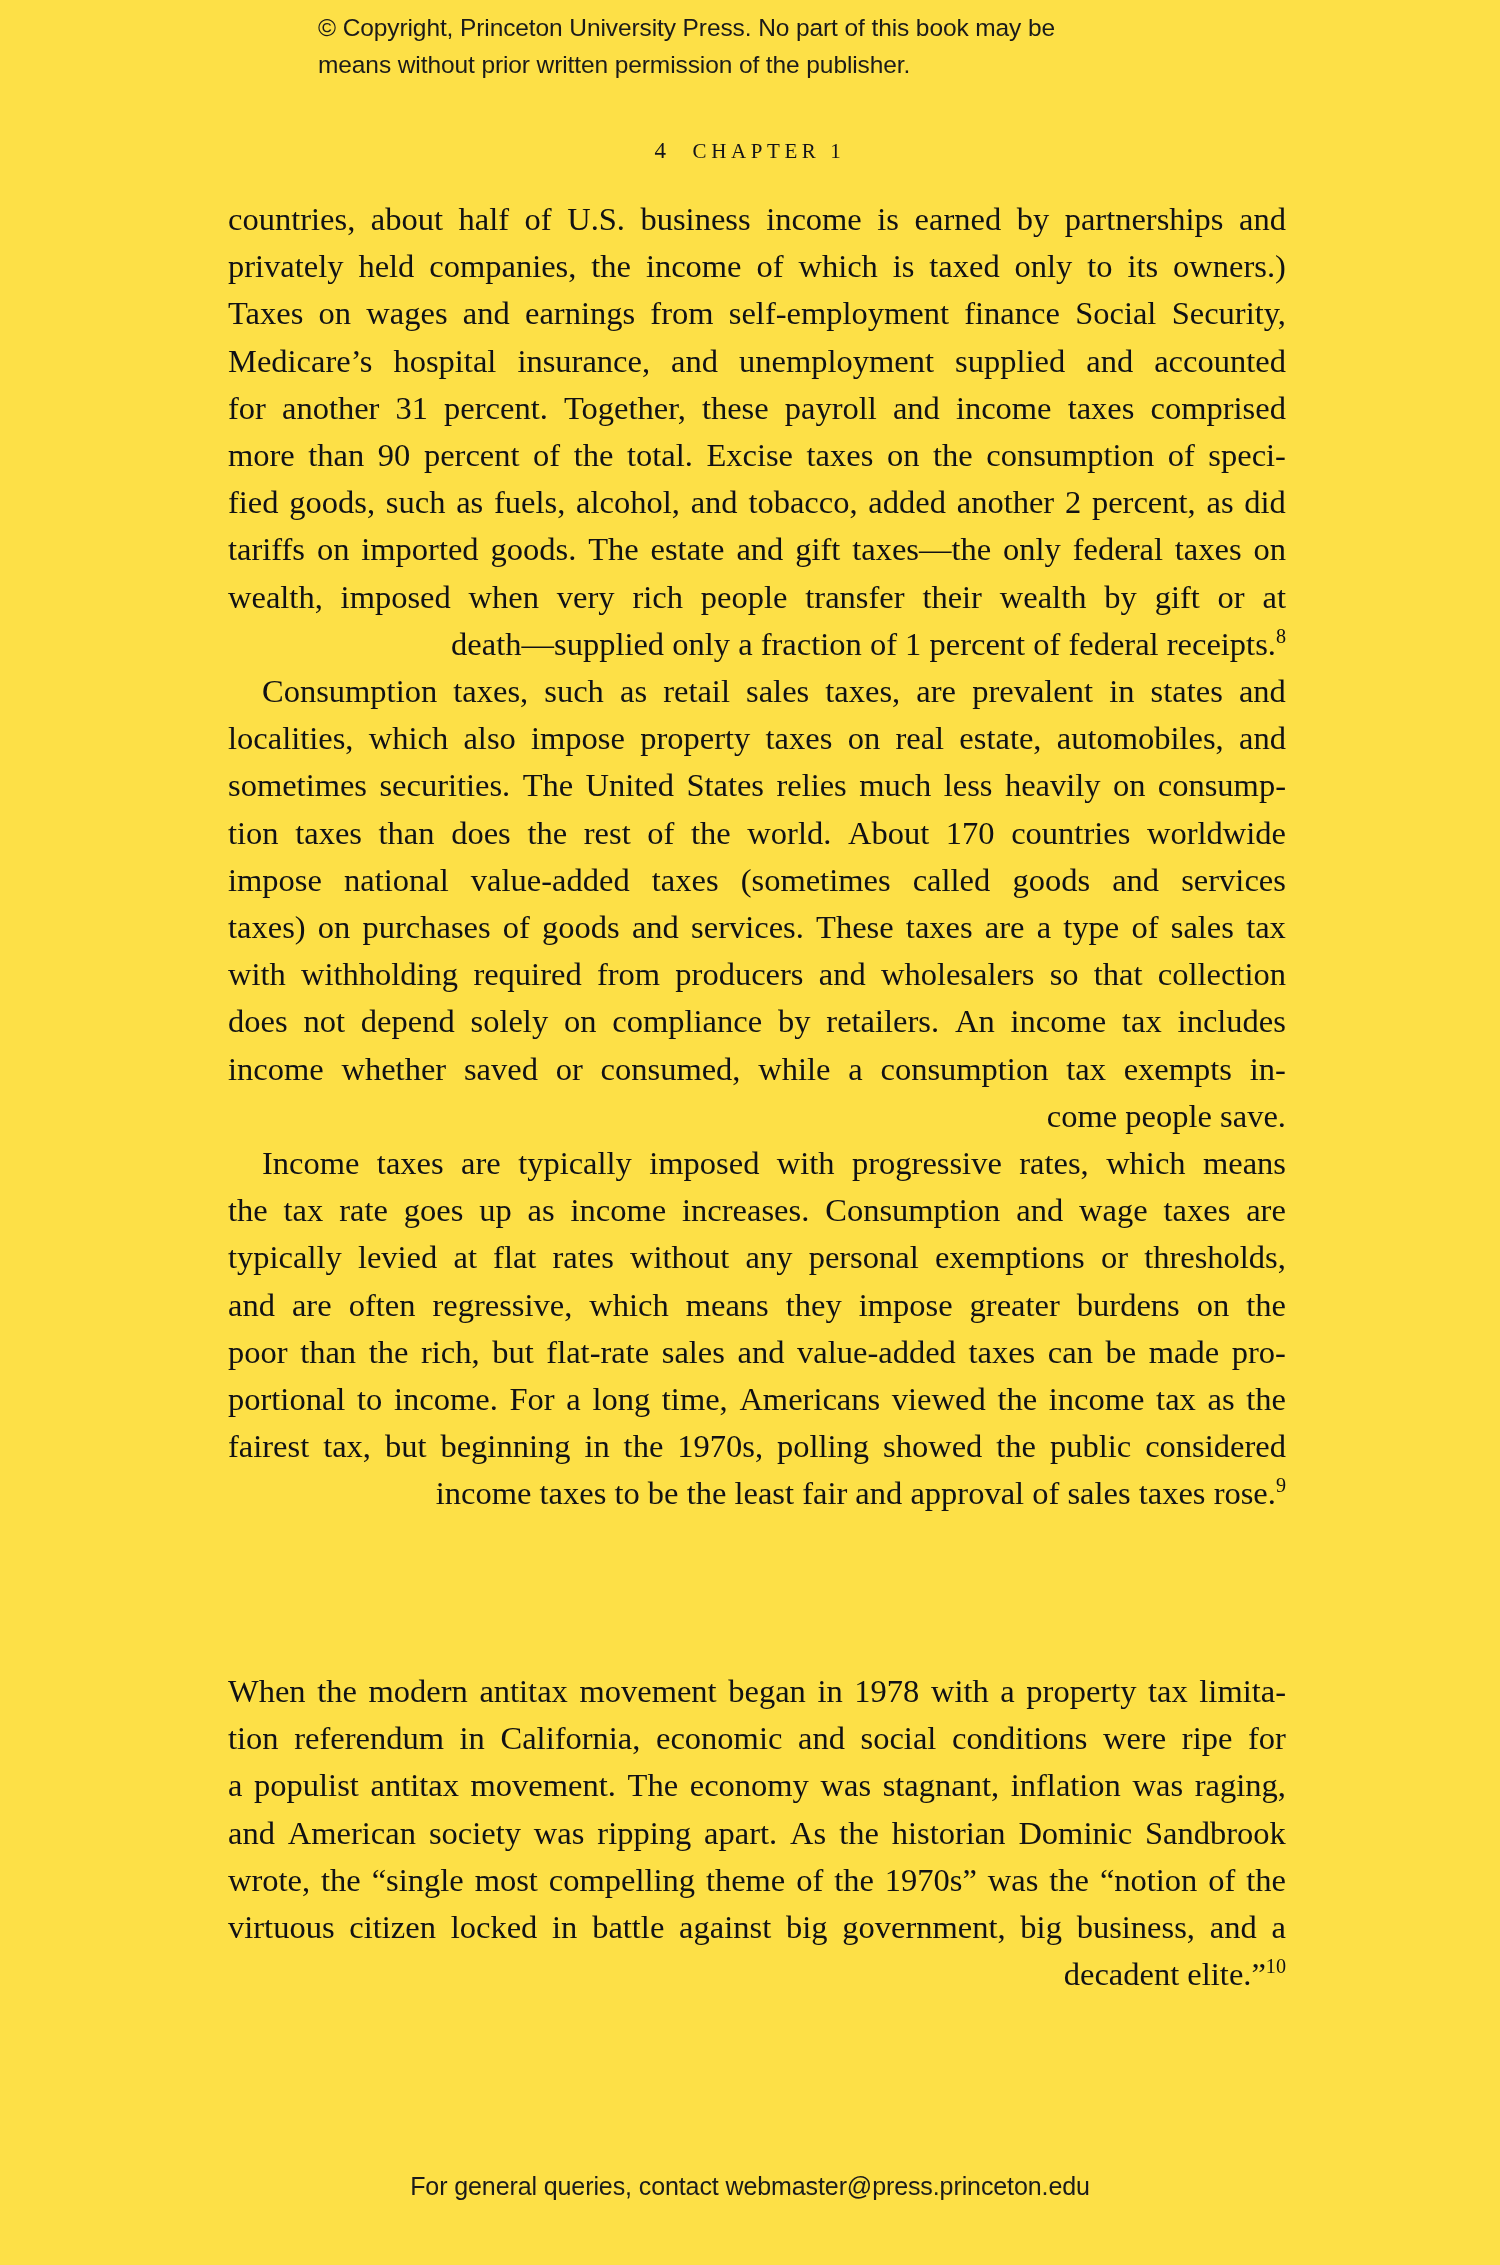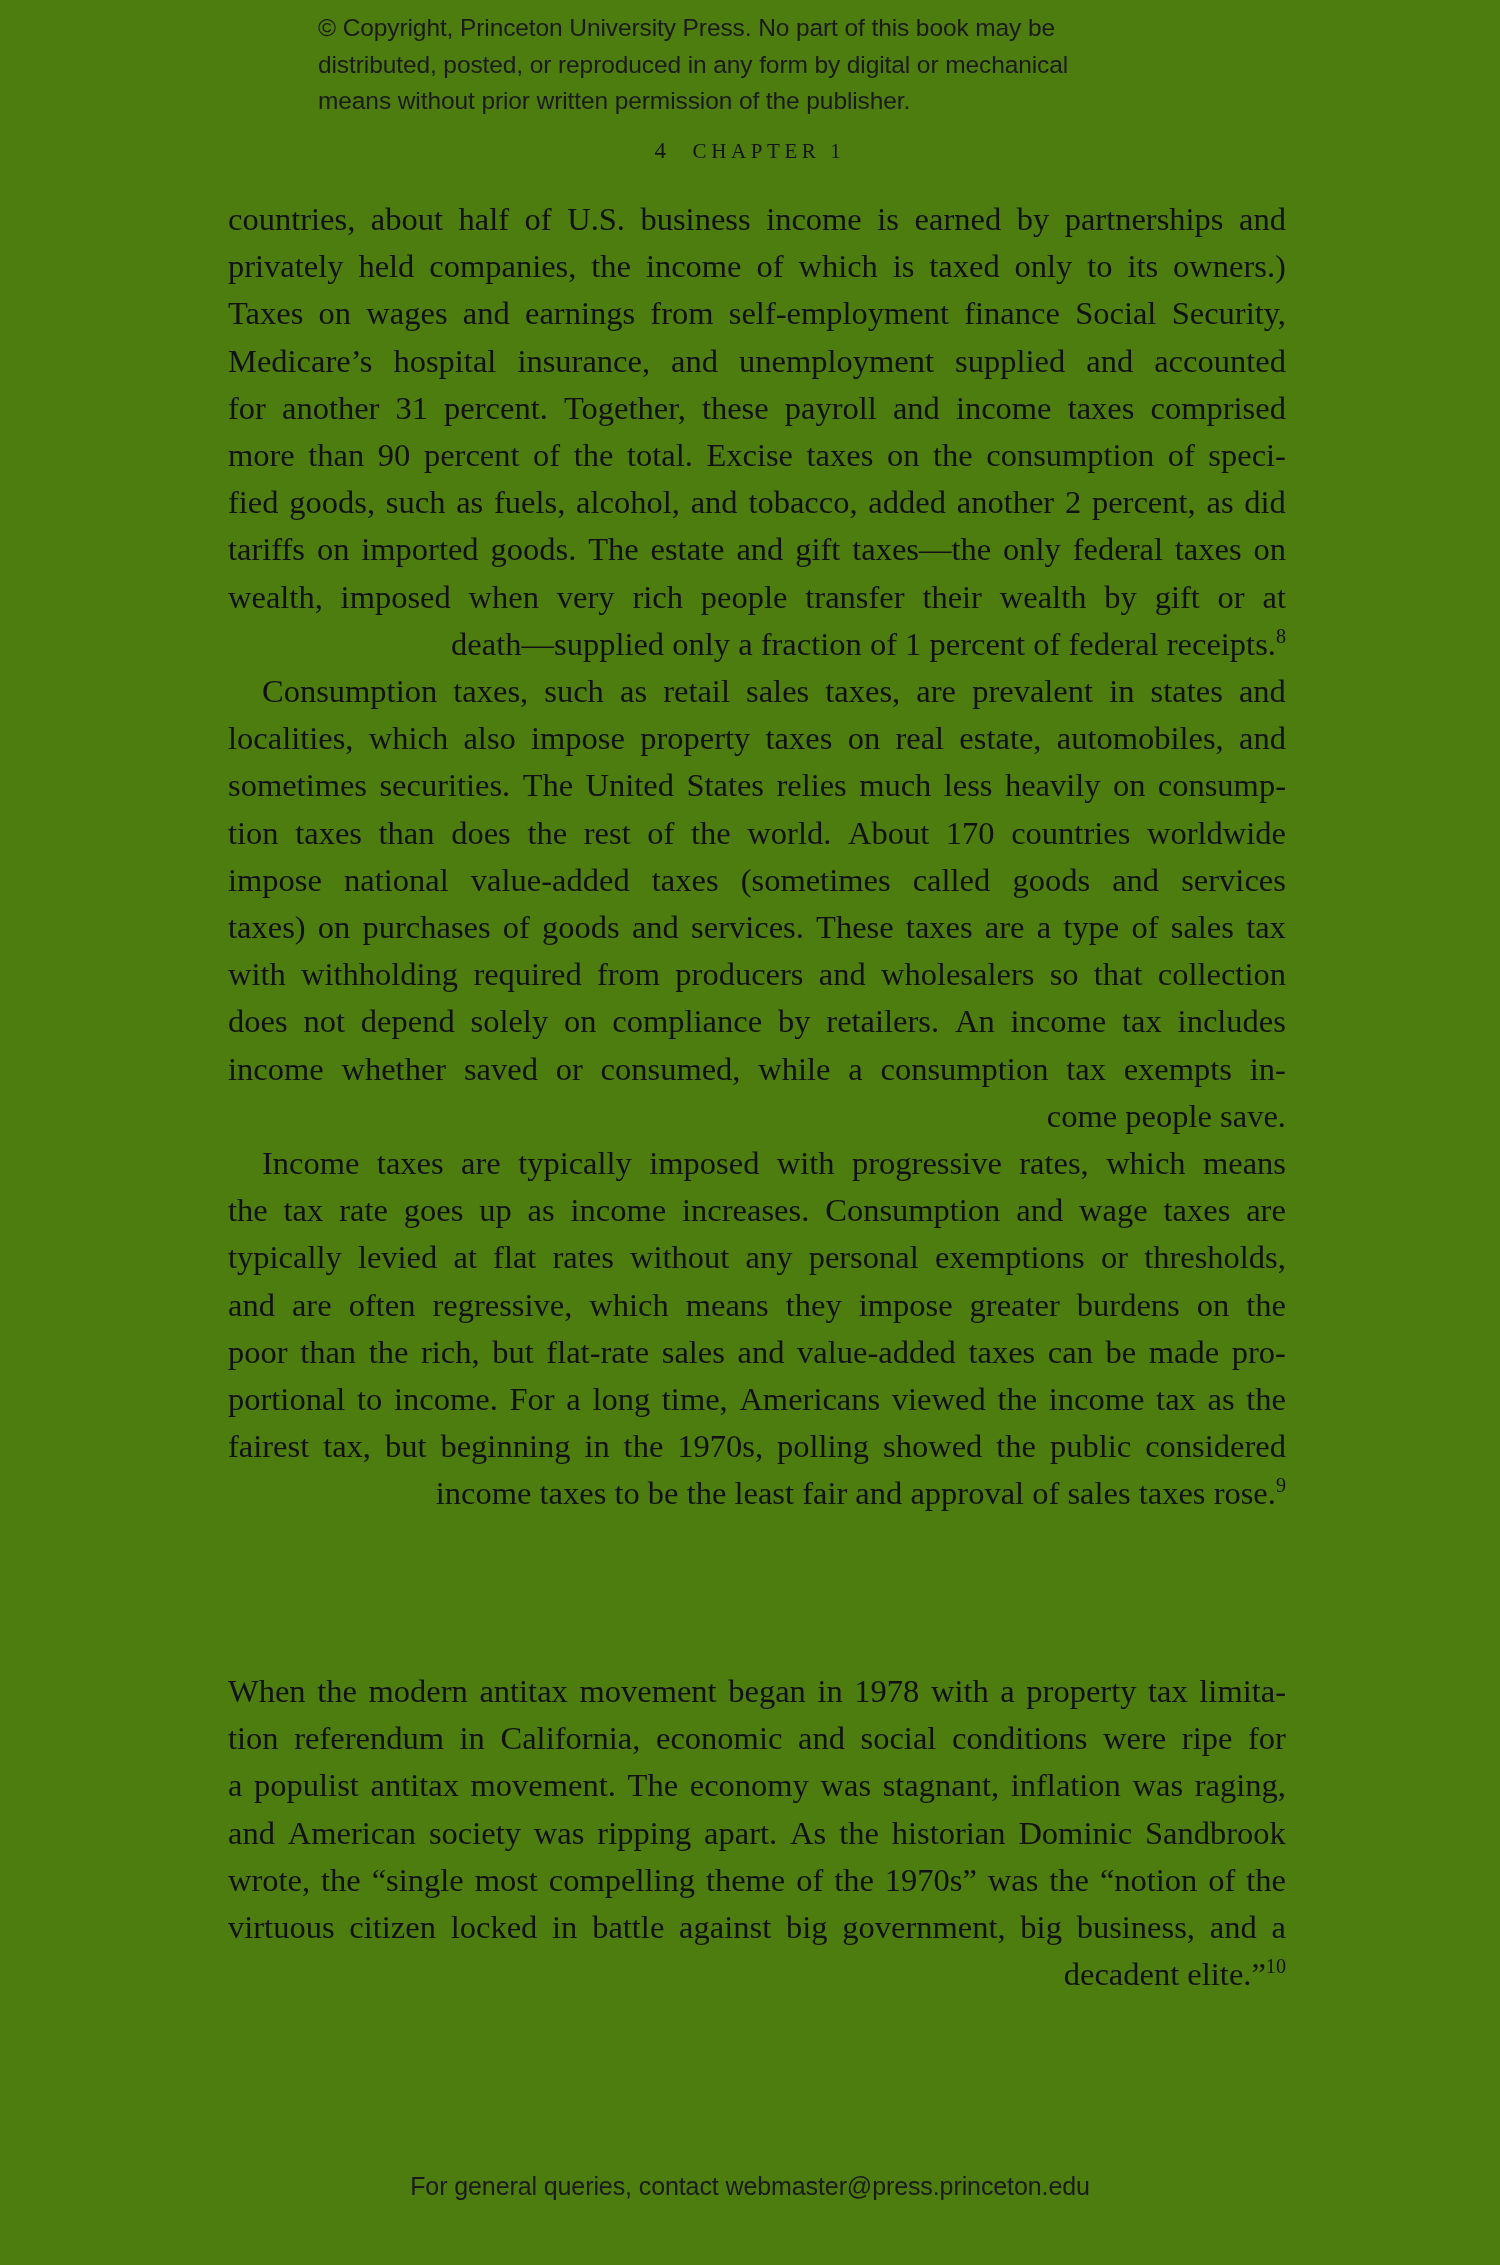--- a/index.html
+++ b/index.html
@@ -13,21 +13,21 @@
     height: 2265px;
     position: relative;
     font-family: "Liberation Serif", "DejaVu Serif", serif;
     color: #0f0f10;
     overflow: hidden;
   }
 
   .page {
     position: absolute;
     inset: 0;
-    background: #4d7c0f;
+    background: #fde047;
   }
 
   
   .copyright-notice {
     position: absolute;
     left: 318px;
     top: 10px;
     width: 850px;
     font-family: "Liberation Sans", "DejaVu Sans", sans-serif;
     font-size: 24.5px;
@@ -131,21 +131,20 @@
     letter-spacing: -0.1px;
   }
 </style>
 </head>
 <body>
 
 <div class="page">
 
   <div class="copyright-notice">
     <span class="line">© Copyright, Princeton University Press. No part of this book may be</span>
-    <span class="line">distributed, posted, or reproduced in any form by digital or mechanical</span>
     <span class="line">means without prior written permission of the publisher.</span>
   </div>
 
   <div class="running-head">
     <span class="folio">4</span><span class="chapter-label">CHAPTER 1</span>
   </div>
 
   <div class="text-column">
       <p class="para">
         <span class="ln j">

